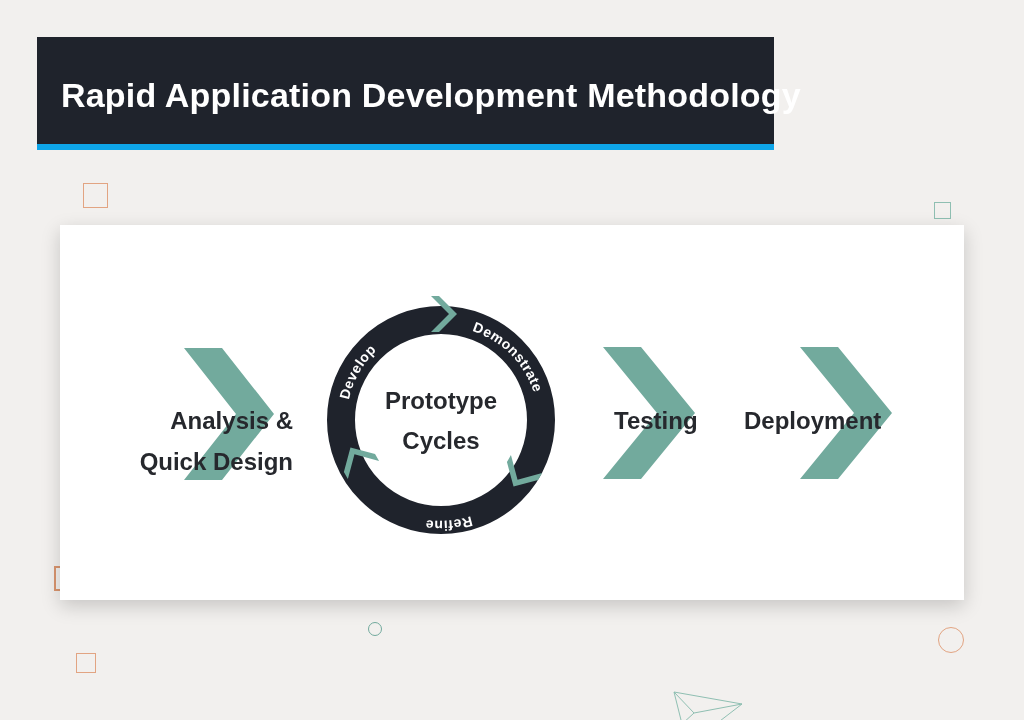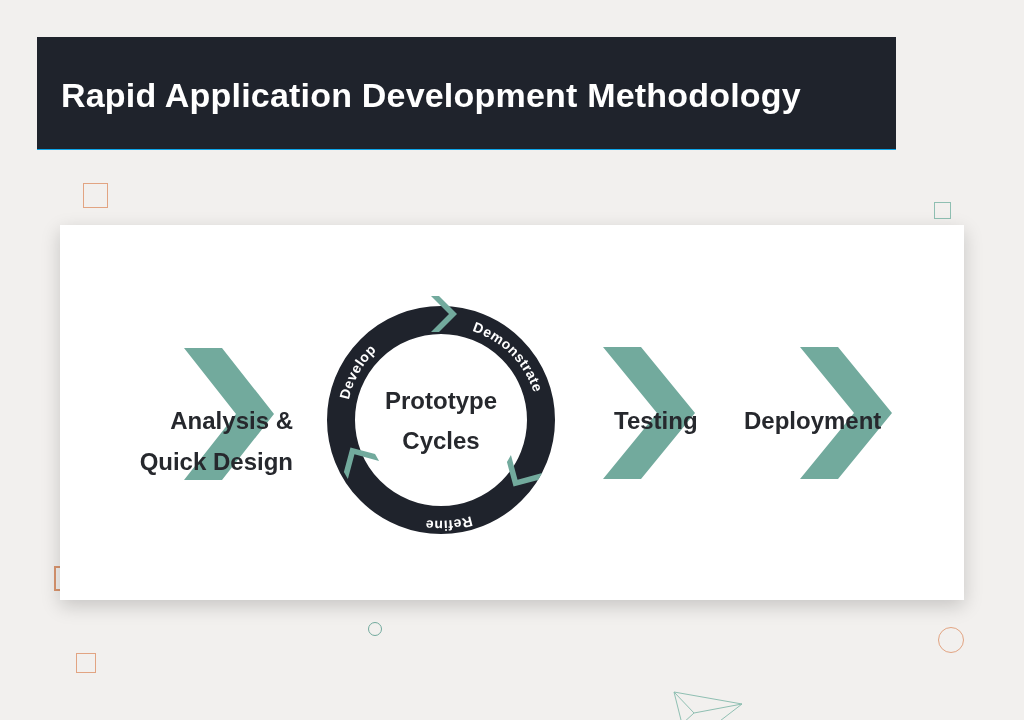--- a/index.html
+++ b/index.html
@@ -3,23 +3,23 @@
 <meta charset="utf-8">
 <style>
   html, body { margin:0; padding:0; }
   body {
     width:1024px; height:720px; overflow:hidden; position:relative;
     background:#f2f0ee;
     font-family:"Liberation Sans", "DejaVu Sans", sans-serif;
   }
   .abs { position:absolute; }
   .title-bar {
-    left:37px; top:37px; width:859px; height:113px;
+    left:37px; top:37px; width:737px; height:113px;
     background:#1f232c;
-    border-bottom:1px solid #0ea5e9;
+    border-bottom:6px solid #0ea5e9;
     box-sizing:border-box;
   }
   .title-text {
     position:absolute; left:24px; top:38px;
     color:#ffffff; font-size:34px; font-weight:700; letter-spacing:0.2px;
     white-space:nowrap; line-height:40px;
   }
   .card {
     left:60px; top:225px; width:904px; height:375px;
     background:#ffffff;

